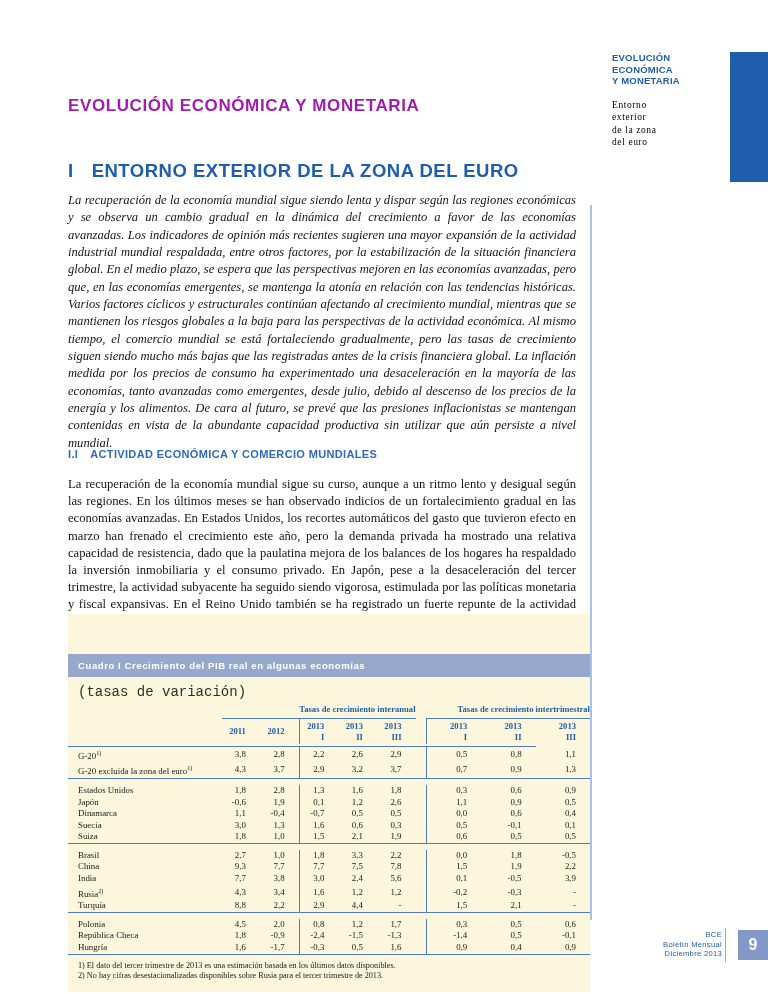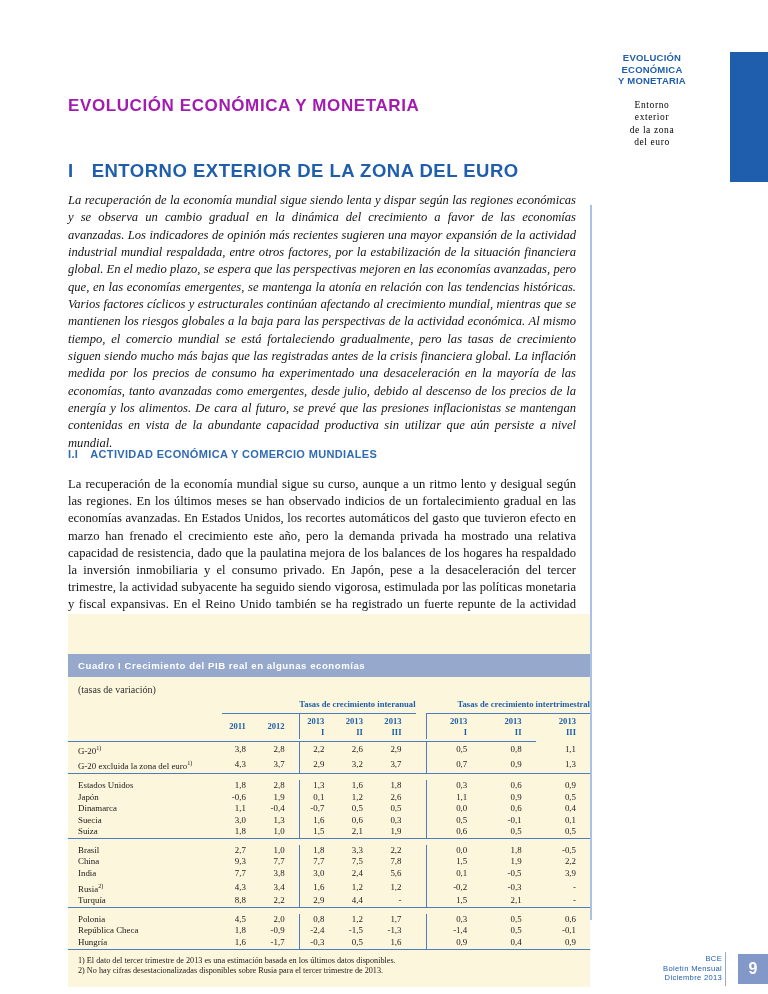--- a/index.html
+++ b/index.html
@@ -27,24 +27,24 @@
   #running-head .rh-bar {
     position: absolute;
     right: 0;
     top: 0;
     width: 38px;
     height: 130px;
     background: #1f5eac;
   }
   #running-head .rh-text {
     position: absolute;
-    right: 60px;
+    right: 44px;
     top: 0;
     width: 112px;
-    text-align: center;
+    text-align: left;
   }
   .rh-title {
     font-family: "Liberation Sans", sans-serif;
     font-weight: bold;
     font-size: 9.5px;
     line-height: 11.5px;
     letter-spacing: 0.2px;
     color: #1f5eac;
   }
   .rh-sub {
@@ -143,22 +143,22 @@
     background: #97a8cd;
     color: #ffffff;
     font-family: "Liberation Sans", sans-serif;
     font-weight: bold;
     font-size: 9.6px;
     letter-spacing: 0.55px;
     padding: 6px 8px 6px 10px;
     margin-top: 40px;
   }
   #table-units {
-    font-family: Liberation Serif, serif;
-    font-size: 10px;
+    font-family: Liberation Mono, monospace;
+    font-size: 14px;
     color: #2f2f2f;
     padding: 7px 0 4px 10px;
   }
 
   table.gdp {
     border-collapse: collapse;
     width: 100%;
     font-family: "Liberation Serif", serif;
     font-size: 8.9px;
     color: #1a1a1a;
@@ -209,21 +209,21 @@
     font-size: 8.2px;
     line-height: 10.8px;
     color: #1a1a1a;
     padding: 6px 10px 10px 10px;
   }
 
   
   #footer {
     position: absolute;
     right: 0px;
-    bottom: 0;
+    bottom: 24px;
     width: 200px;
     height: 40px;
     text-decoration: underline;
   }
   #footer .f-text {
     position: absolute;
     right: 46px;
     top: 0;
     text-align: right;
     font-family: "Liberation Sans", sans-serif;

